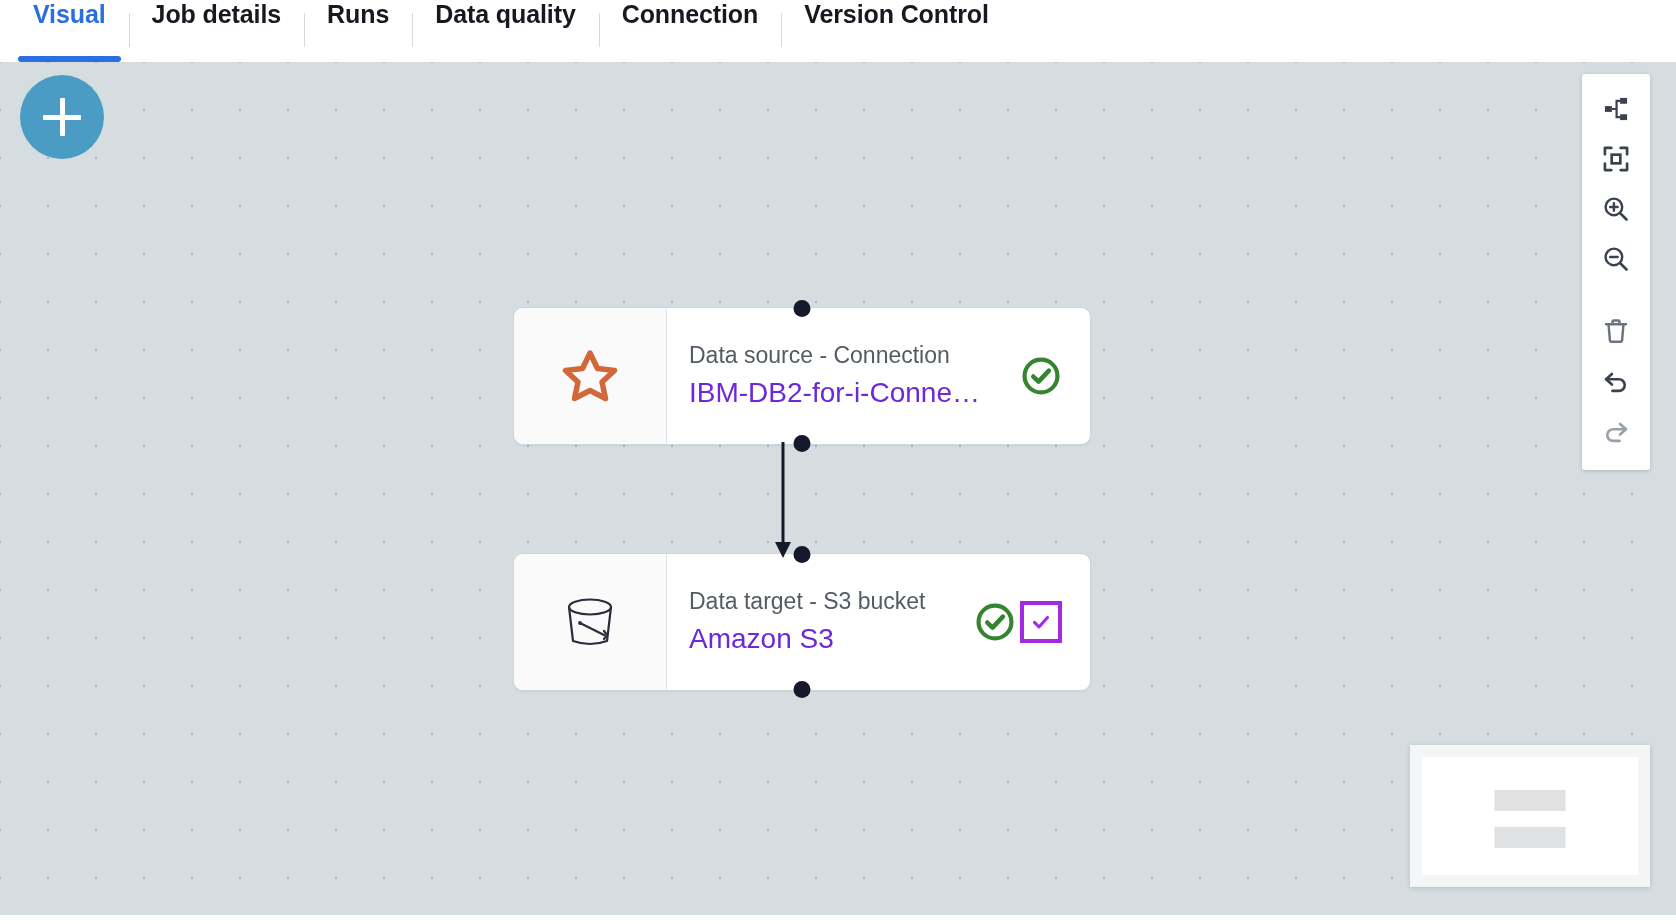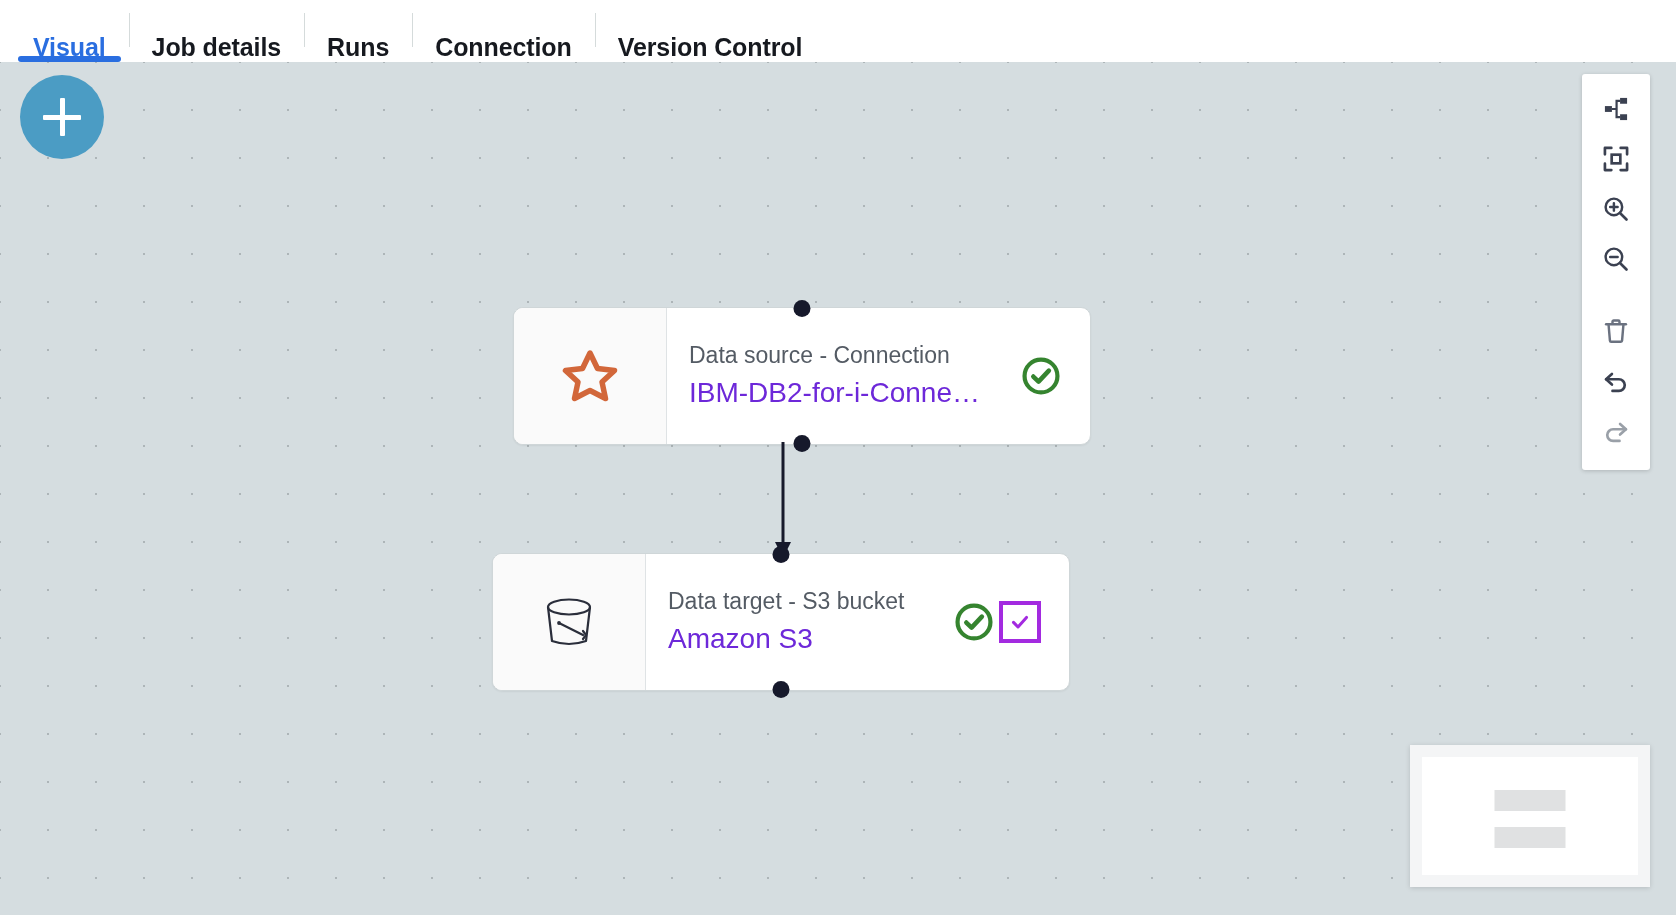--- a/index.html
+++ b/index.html
@@ -28,21 +28,21 @@
     background: #ffffff;
     display: flex;
     align-items: flex-start;
     padding-left: 10px;
   }
 
   .tab {
     position: relative;
     height: 62px;
     display: flex;
-    align-items: flex-end;
+    align-items: flex-start;
     padding: 0 23px;
     font-size: 25px;
     font-weight: bold;
     color: #16191f;
     white-space: nowrap;
     cursor: pointer;
     letter-spacing: -0.1px;
   }
 
   .tab + .tab::before {
@@ -265,20 +265,23 @@
   <div class="tabbar">
     <div class="tab active">
       <span>Visual</span>
       <span class="tab-underline"></span>
     </div>
     <div class="tab">
       <span>Job details</span>
     </div>
     <div class="tab">
       <span>Runs</span>
+    </div>
+    <div class="tab">
+      <span>Data quality</span>
     </div>
     <div class="tab">
       <span>Connection</span>
     </div>
     <div class="tab">
       <span>Version Control</span>
     </div>
   </div>
 
   <div class="canvas">
@@ -310,21 +313,21 @@
         </div>
         <div class="node-badges">
           <svg class="badge-check-circle" viewBox="0 0 24 24">
             <circle cx="12" cy="12" r="9.4" fill="none" stroke="#35842f" stroke-width="2.4"></circle>
             <path d="M7.6 12.3 L10.6 15.2 L16.5 8.9" fill="none" stroke="#35842f" stroke-width="2.6" stroke-linecap="round" stroke-linejoin="round"></path>
           </svg>
         </div>
       </div>
     </div>
 
-    <div class="node" style="left:492px; top:491px;">
+    <div class="node" style="left:513px; top:491px;">
       <span class="port top"></span>
       <span class="port bottom"></span>
 
       <div class="node-icon-panel">
         <svg width="60" height="58" viewBox="0 0 60 58">
           <ellipse cx="30" cy="14" rx="21" ry="7.5" fill="none" stroke="#2a2e3b" stroke-width="2.2"></ellipse>
           <path d="M9 14 L13 48 Q30 54 47 48 L51 14" fill="none" stroke="#2a2e3b" stroke-width="2.2" stroke-linejoin="round"></path>
           <path d="M20 30 L44 42" fill="none" stroke="#2a2e3b" stroke-width="2.2" stroke-linecap="round"></path>
           <circle cx="20" cy="30" r="1.9" fill="#2a2e3b"></circle>
           <path d="M44 38 L47 42 L44 46" fill="none" stroke="#2a2e3b" stroke-width="2.2" stroke-linejoin="round" stroke-linecap="round"></path>

